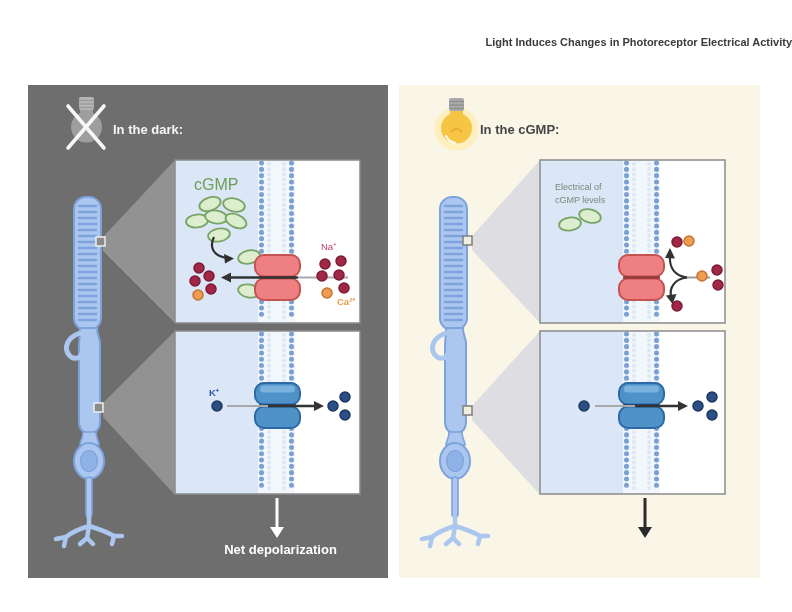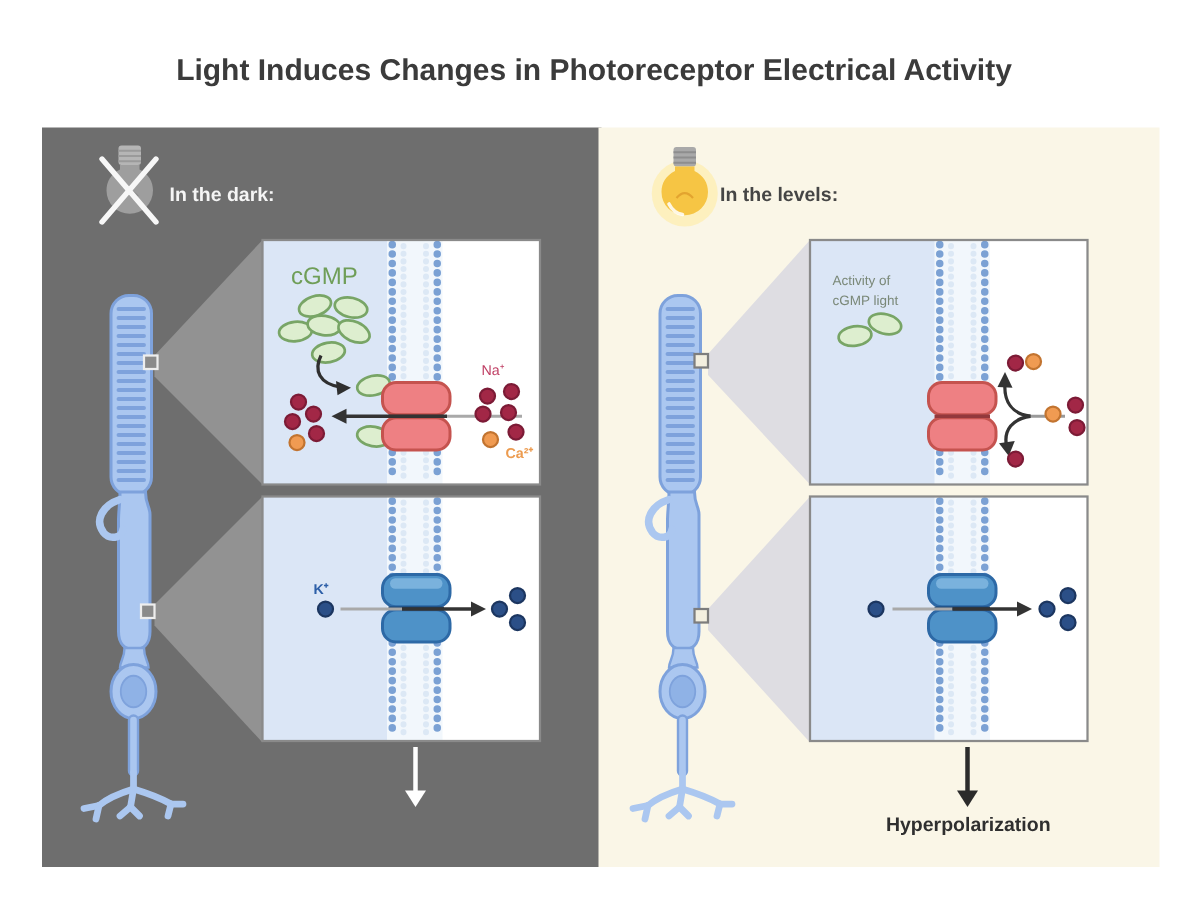--- a/index.html
+++ b/index.html
@@ -1,18 +1,18 @@
 <!DOCTYPE html>
 <html><head>
 <meta charset="utf-8">
 <style>
   html,body{margin:0;padding:0;background:#ffffff;}
   body{width:792px;height:612px;position:relative;font-family:"Liberation Sans",sans-serif;overflow:hidden;}
-  .title{position:absolute;top:36px;left:0;width:792px;text-align:center;font-size:20px;font-weight:bold;color:#3b3b3b;}
-  .panel{position:absolute;top:85px;height:493px;padding-left:13px;}
+  .title{position:absolute;top:36px;left:0;width:792px;text-align:right;font-size:11px;font-weight:bold;color:#3b3b3b;}
+  .panel{position:absolute;top:85px;height:493px;}
   .panel.dark{left:28px;width:360px;background:#6e6e6e;}
   .panel.light{left:399px;width:361px;background:#faf6e7;}
   .panel svg{position:absolute;left:0;top:0;}
   .lbl{position:absolute;white-space:nowrap;}
   .condition{top:37px;font-size:13px;font-weight:bold;}
   .dark .condition{left:85px;color:#f5f5f5;}
   .light .condition{left:81px;color:#454545;}
   .cgmp-lbl{left:166px;top:91px;font-size:16px;font-weight:normal;color:#6f9e58;}
   .na-lbl{left:293px;top:155px;font-size:9.5px;font-weight:normal;color:#c04065;}
   .ca-lbl{left:293px;top:210px;font-size:9.5px;font-weight:bold;color:#ec9b4f;margin-left:16px;}
@@ -176,20 +176,21 @@
       <line x1="249" y1="413" x2="249" y2="443" stroke="#ffffff" stroke-width="3"></line>
       <polygon points="249,453 242,442 256,442" fill="#ffffff"></polygon>
     </g>
   </svg>
 
   <div class="lbl condition">In the dark:</div>
   <div class="lbl cgmp-lbl">cGMP</div>
   <div class="lbl na-lbl">Na⁺</div>
   <div class="lbl ca-lbl">Ca²⁺</div>
   <div class="lbl k-lbl">K⁺</div>
+  <div class="lbl result">Net depolarization</div>
 </div>
 
 <div class="panel light">
   <svg width="361" height="493" viewBox="0 0 361 493">
 
     <polygon points="73,151 141,75 141,238 73,165" fill="#dedde2"></polygon>
     <polygon points="73,321 141,246 141,410 73,335" fill="#dedde2"></polygon>
 
     <use href="#rod-cell" transform="translate(-5,0)"></use>
     <rect x="64" y="151" width="9" height="9" fill="#f3efdf" stroke="#7d7d7d" stroke-width="1.5"></rect>
@@ -242,16 +243,15 @@
         <use href="#kp-ion" x="313" y="312"></use>
       <use href="#kp-ion" x="313" y="330"></use>
     </g>
 
     <g>
       <line x1="246" y1="413" x2="246" y2="443" stroke="#2b2b2b" stroke-width="3"></line>
       <polygon points="246,453 239,442 253,442" fill="#2b2b2b"></polygon>
     </g>
   </svg>
 
-  <div class="lbl condition">In the levels:</div>
-  <div class="lbl note"><span>Activity of</span><br><span>cGMP light</span></div>
-  <div class="lbl result">Hyperpolarization</div>
+  <div class="lbl condition">In the cGMP:</div>
+  <div class="lbl note"><span>Electrical of</span><br><span>cGMP levels</span></div>
 </div>
 
 </body></html>

